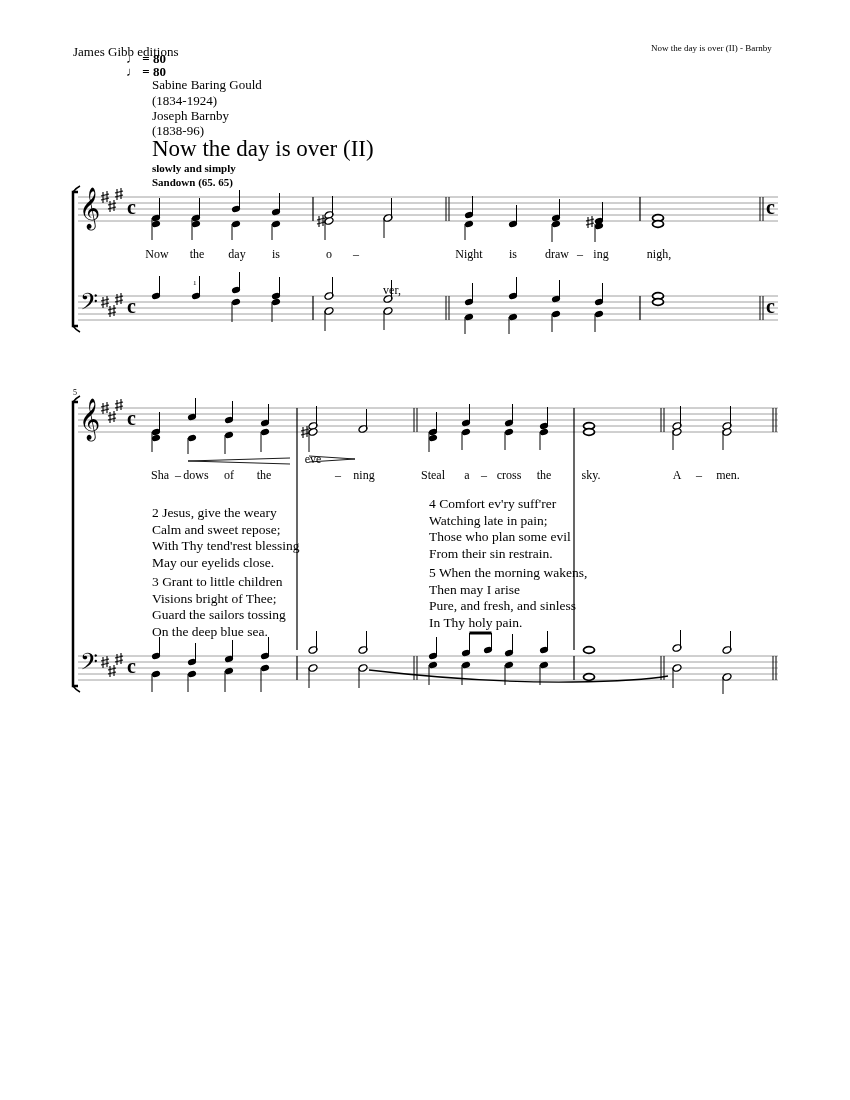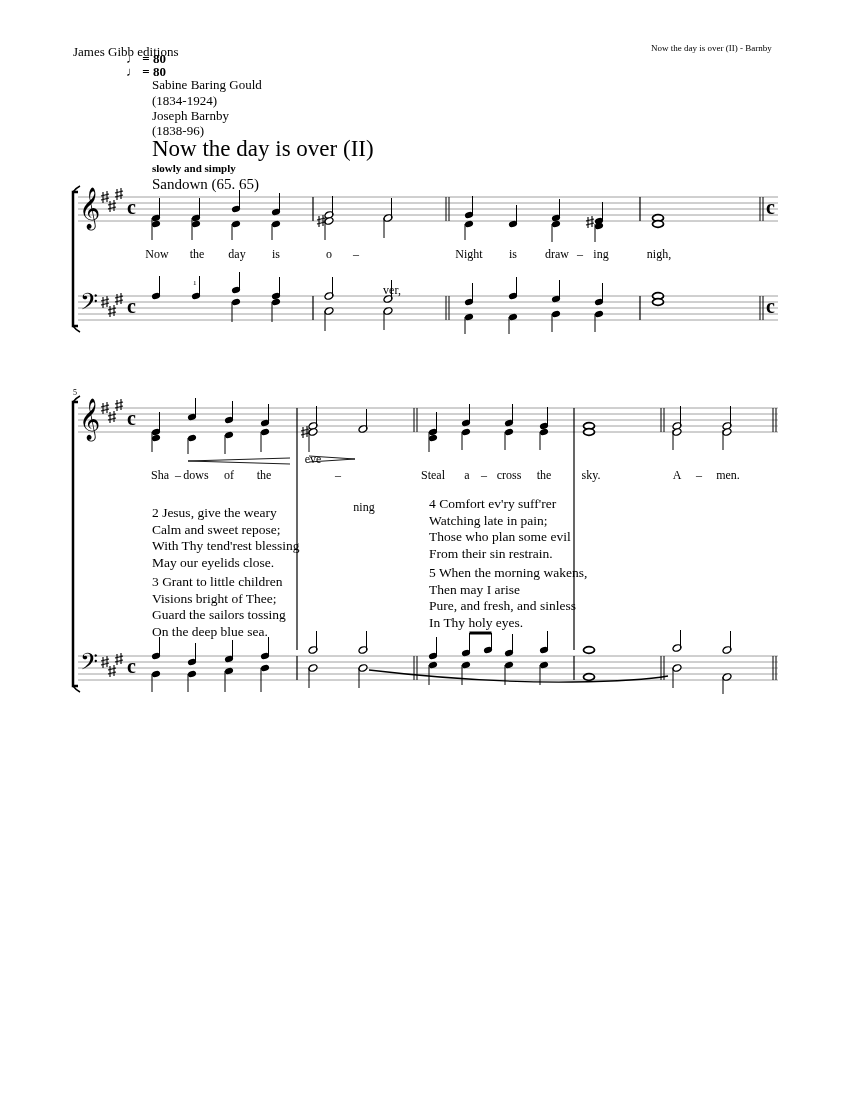--- a/index.html
+++ b/index.html
@@ -4,21 +4,21 @@
 <style>
   html,body{margin:0;padding:0;background:#fff;}
   body{width:850px;height:1100px;position:relative;overflow:hidden;font-family:"Liberation Serif","DejaVu Serif",serif;color:#000;}
   .abs{position:absolute;white-space:nowrap;}
   .hdr-left{left:73px;top:44px;font-size:13px;}
   .hdr-right{left:651px;top:43px;font-size:9px;}
   .tempo{left:126px;font-size:13px;font-weight:bold;}
   .credit{left:152px;font-size:13px;}
   .title{left:152px;top:136px;font-size:23px;}
   .expr{left:152px;top:162px;font-size:11px;font-weight:bold;}
-  .tune{left:152px;top:176px;font-size:15px;font-weight:normal;}
+  .tune{left:152px;top:176px;font-size:11px;font-weight:bold;}
   .lyric{font-size:12px;position:absolute;transform:translateX(-50%);white-space:nowrap;}
   .hy{font-size:12px;position:absolute;transform:translateX(-50%);}
   .bar-num{left:73px;top:388px;font-size:8px;}
   .verse{position:absolute;font-size:13.5px;line-height:16.5px;}
   .verse div{white-space:nowrap;}
   svg{position:absolute;left:0;top:0;}
 </style>
 </head>
 <body>
 
@@ -369,21 +369,21 @@
 
 <div class="abs bar-num">5</div>
 <div>
   <span class="lyric" style="left:160px;top:468px;">Sha</span>
   <span class="hy" style="left:178px;top:468px;">–</span>
   <span class="lyric" style="left:196px;top:468px;">dows</span>
   <span class="lyric" style="left:229px;top:468px;">of</span>
   <span class="lyric" style="left:264px;top:468px;">the</span>
   <span class="lyric" style="left:313px;top:452px;">eve</span>
   <span class="hy" style="left:338px;top:468px;">–</span>
-  <span class="lyric" style="left:364px;top:468px;margin-top:32px;">ning</span>
+  <span class="lyric" style="left:364px;top:468px;">ning</span>
   <span class="lyric" style="left:433px;top:468px;">Steal</span>
   <span class="lyric" style="left:467px;top:468px;">a</span>
   <span class="hy" style="left:484px;top:468px;">–</span>
   <span class="lyric" style="left:509px;top:468px;">cross</span>
   <span class="lyric" style="left:544px;top:468px;">the</span>
   <span class="lyric" style="left:591px;top:468px;">sky.</span>
   <span class="lyric" style="left:677px;top:468px;">A</span>
   <span class="hy" style="left:699px;top:468px;">–</span>
   <span class="lyric" style="left:728px;top:468px;">men.</span>
 </div>
@@ -403,14 +403,14 @@
 <div class="verse" style="left:429px;top:496px;">
   <div>4 Comfort ev'ry suff'rer</div>
   <div>Watching late in pain;</div>
   <div>Those who plan some evil</div>
   <div>From their sin restrain.</div>
 </div>
 <div class="verse" style="left:429px;top:565px;">
   <div>5 When the morning wakens,</div>
   <div>Then may I arise</div>
   <div>Pure, and fresh, and sinless</div>
-  <div>In Thy holy eyes.</div>
+  <div>In Thy holy pain.</div>
 </div>
 
 </body></html>

